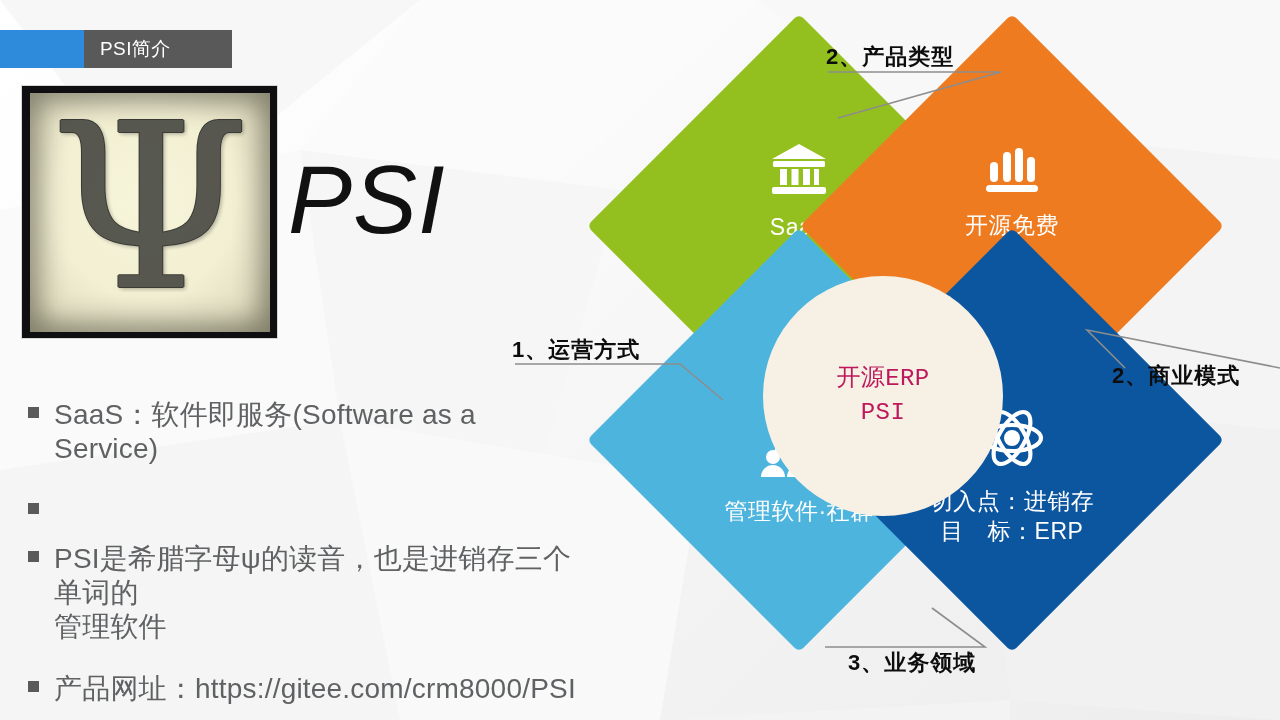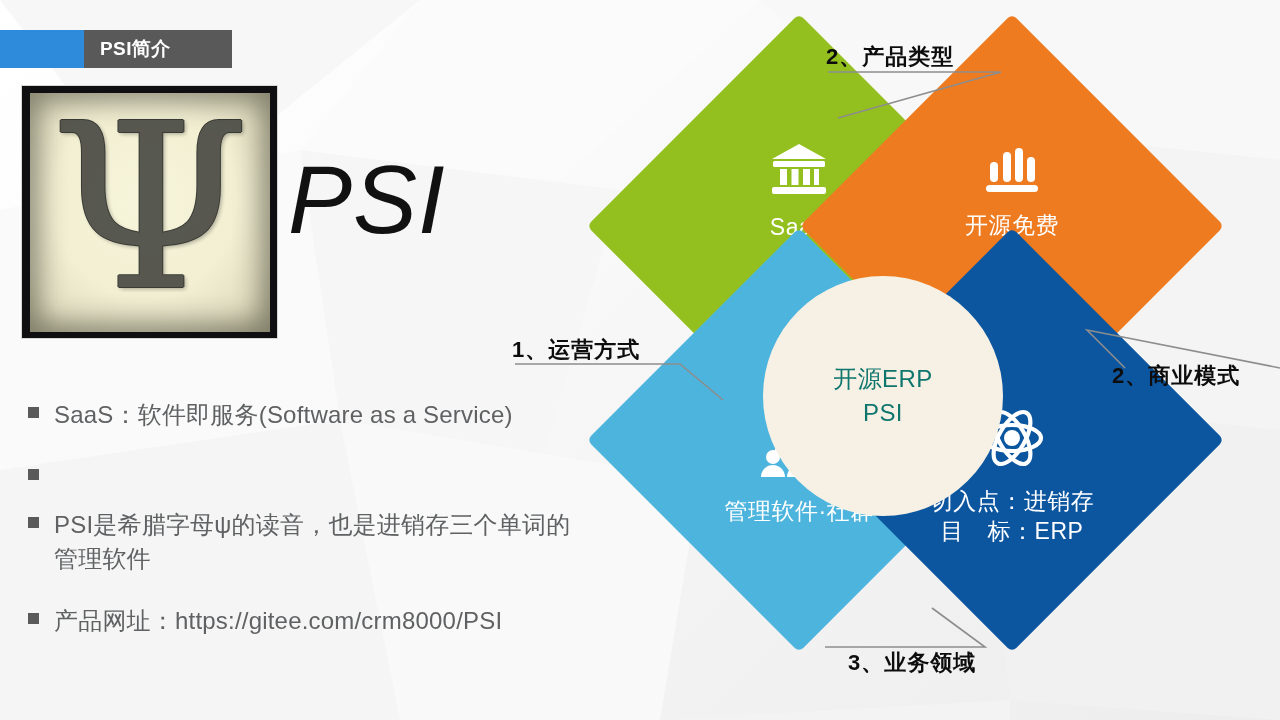--- a/index.html
+++ b/index.html
@@ -53,21 +53,20 @@
     width: 148px;
     height: 38px;
     background: #595959;
     color: #ffffff;
     font-size: 19px;
     line-height: 38px;
     padding-left: 16px;
     box-sizing: border-box;
     letter-spacing: 0.4px;
     white-space: nowrap;
-    font-weight: bold;
   }
 
   
   #logo-tile {
     position: absolute;
     left: 22px;
     top: 86px;
     width: 255px;
     height: 252px;
     background: #0f0f12;
@@ -127,21 +126,21 @@
   }
   .bullet-marker {
     width: 11px;
     height: 11px;
     background: #5a5a5a;
     flex: 0 0 auto;
     margin-top: 9px;
     margin-right: 15px;
   }
   .bullet-text {
-    font-size: 24px;
+    font-size: 28px;
     line-height: 34px;
     color: #5f6163;
     letter-spacing: 0.2px;
   }
 
   
   #diagram {
     position: absolute;
     left: 480px;
     top: 28px;
@@ -196,22 +195,23 @@
     background: #f6f1e4;
     display: flex;
     flex-direction: column;
     align-items: center;
     justify-content: center;
     z-index: 4;
   }
   #center-circle .cc-line {
     font-size: 24px;
     line-height: 34px;
-    color: #0f766e;
+    color: #be185d;
     letter-spacing: 0.4px;
+    font-family: Liberation Mono, monospace;
   }
 
   
   .callout {
     position: absolute;
     font-size: 22px;
     font-weight: bold;
     color: #0d0d0d;
     white-space: nowrap;
     letter-spacing: 1px;

